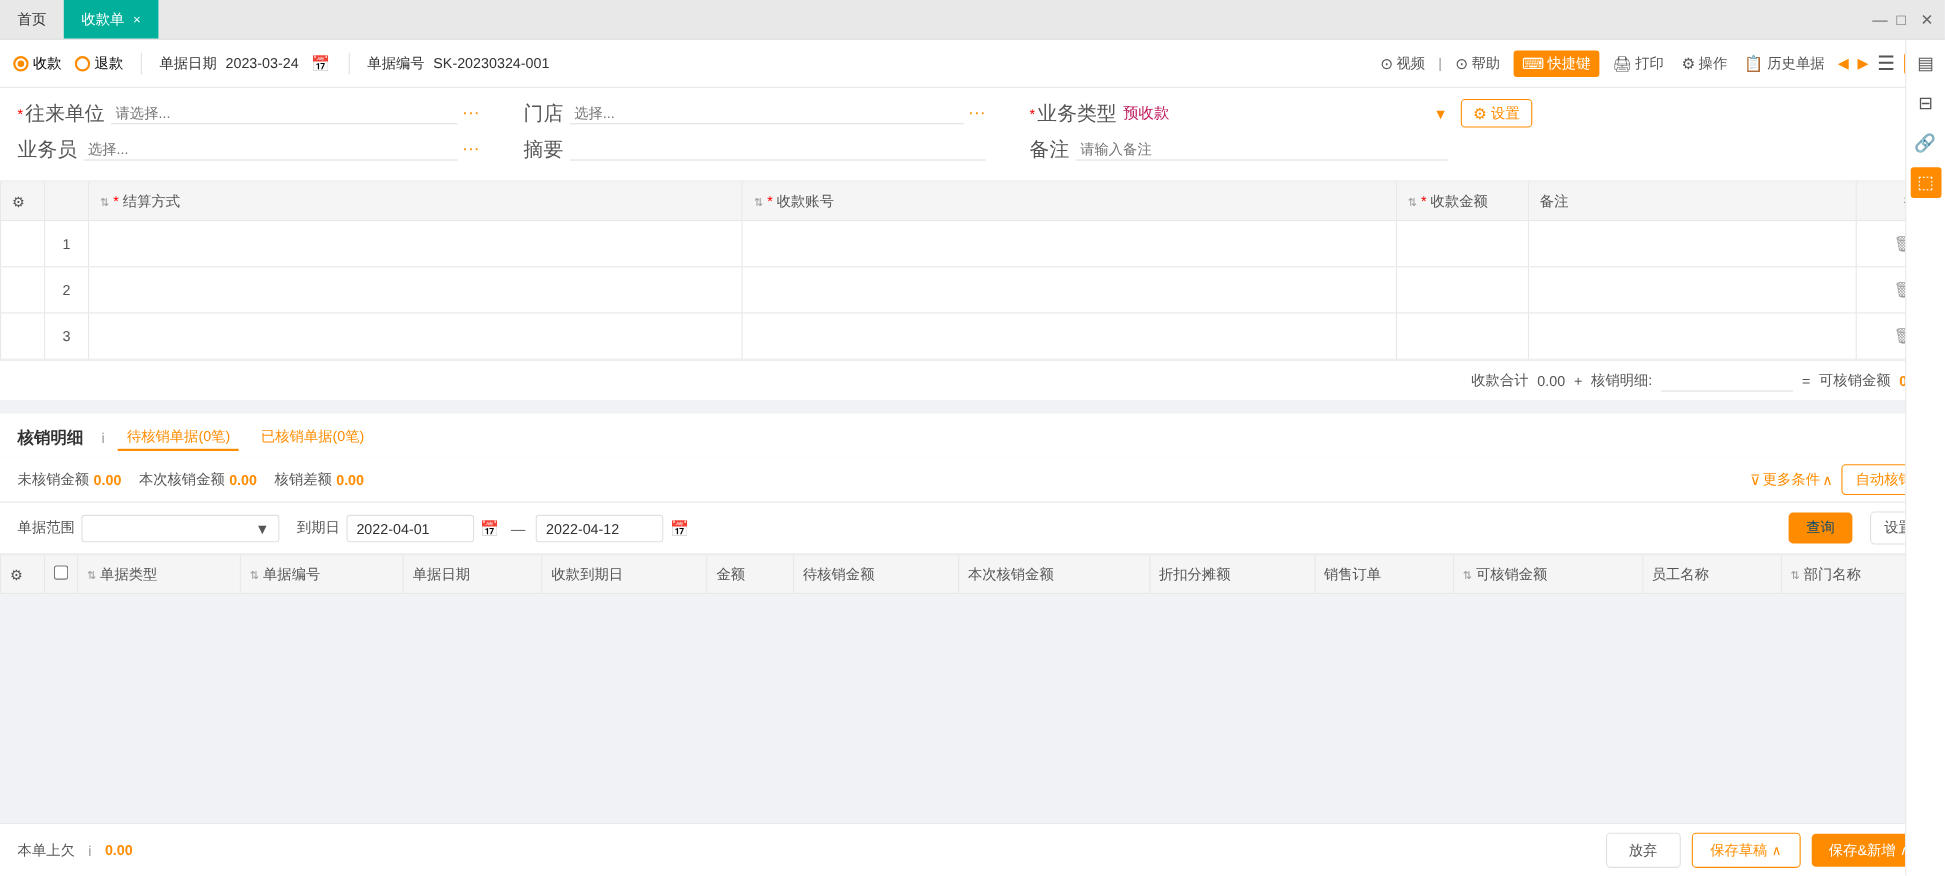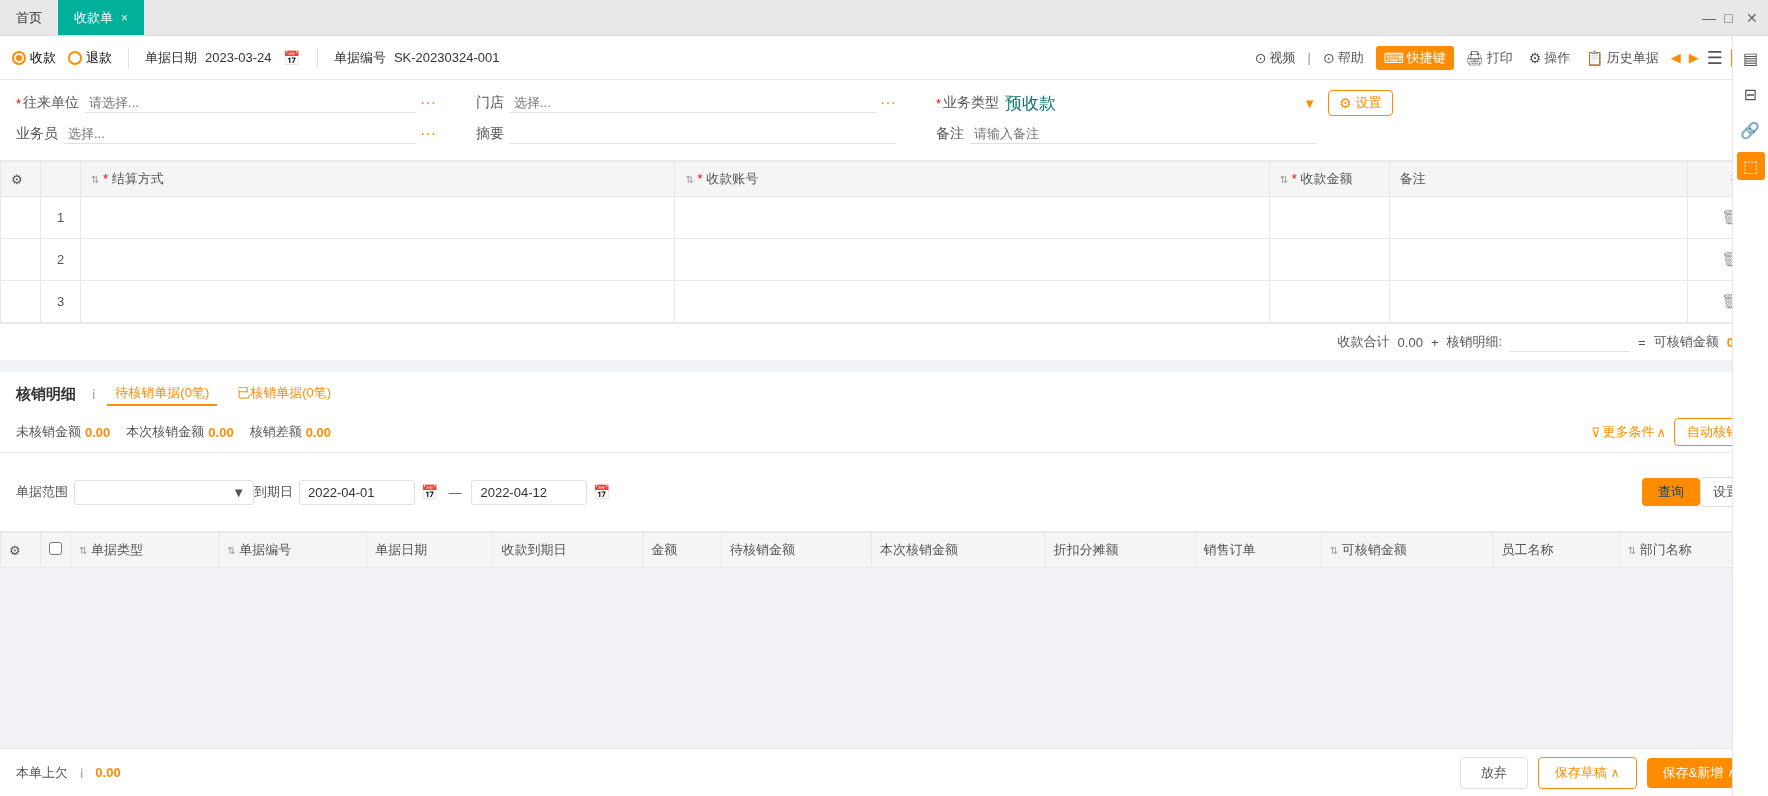--- a/index.html
+++ b/index.html
@@ -35,21 +35,21 @@
     .toolbar-btn.active-btn { background: #ff8c00; color: #fff; border-radius: 3px; padding: 3px 8px; }
     .toolbar-btn .icon { font-size: 14px; }
 
     
     .form-area {
       background: #fff; padding: 10px 16px 8px; border-bottom: 1px solid #e8e8e8;
     }
     .form-row { display: flex; align-items: center; margin-bottom: 8px; gap: 0; }
     .form-field { display: flex; align-items: center; flex: 1; }
     .form-field .req { color: #f00; margin-right: 2px; }
-    .form-field label { color: #555; white-space: nowrap; margin-right: 6px; font-size: 14px; }
+    .form-field label { color: #555; white-space: nowrap; margin-right: 6px; font-size: 18px; }
     .form-field input, .form-field .select-box {
       border: none; border-bottom: 1px solid #e0e0e0; outline: none; padding: 2px 4px;
       font-size: 13px; color: #999; flex: 1; background: transparent; min-width: 0;
     }
     .form-field .more-btn { color: #ff8c00; cursor: pointer; margin-left: 4px; font-size: 16px; }
     .form-field .select-arrow { color: #ff8c00; cursor: pointer; margin-left: 4px; }
     .settings-btn {
       display: flex; align-items: center; gap: 4px; border: 1px solid #ff8c00; color: #ff8c00;
       border-radius: 4px; padding: 3px 10px; cursor: pointer; font-size: 13px; margin-left: 12px;
     }
@@ -107,22 +107,22 @@
     .filter-value { color: #ff8c00; font-weight: bold; }
     .filter-right { margin-left: auto; display: flex; align-items: center; gap: 8px; }
     .more-conditions { color: #ff8c00; font-size: 13px; cursor: pointer; display: flex; align-items: center; gap: 2px; }
     .auto-clear-btn {
       border: 1px solid #ff8c00; color: #ff8c00; background: #fff; border-radius: 4px;
       padding: 4px 12px; cursor: pointer; font-size: 13px;
     }
 
     
     .search-row {
-      display: flex; align-items: center; padding: 24px 16px; background: #fff;
-      border-top: 1px solid #e8e8e8; border-bottom: 1px solid #e8e8e8; gap: 0;
+      display: flex; align-items: center; padding: 8px 16px; background: #fff;
+      border-top: 1px solid #e8e8e8; border-bottom: 1px solid #e8e8e8; gap: 16px;
     }
     .search-field { display: flex; align-items: center; gap: 6px; }
     .search-label { color: #555; font-size: 13px; white-space: nowrap; }
     .search-select {
       border: 1px solid #e0e0e0; border-radius: 3px; padding: 4px 8px; min-width: 180px;
       font-size: 13px; cursor: pointer; display: flex; align-items: center; justify-content: space-between;
       background: #fff; color: #555;
     }
     .date-input {
       border: 1px solid #e0e0e0; border-radius: 3px; padding: 4px 8px; font-size: 13px;
@@ -270,21 +270,21 @@
           <span class="more-btn">···</span>
         </div>
         <div class="form-field" style="margin-left: 40px; max-width: 420px;">
           <label>门店</label>
           <input type="text" placeholder="选择..." style="">
           <span class="more-btn">···</span>
         </div>
         <div class="form-field" style="margin-left: 40px; max-width: 380px;">
           <span class="req">*</span>
           <label>业务类型</label>
-          <span style="color:#0f766e; font-size:17px; flex:1;">预收款</span>
+          <span style="color:#be185d; font-size:14px; flex:1;">预收款</span>
           <span class="select-arrow">▼</span>
         </div>
         <div class="settings-btn">
           <span class="gear">⚙</span>
           <span>设置</span>
         </div>
       </div>
       <div class="form-row">
         <div class="form-field" style="max-width: 420px;">
           <label>业务员</label>

